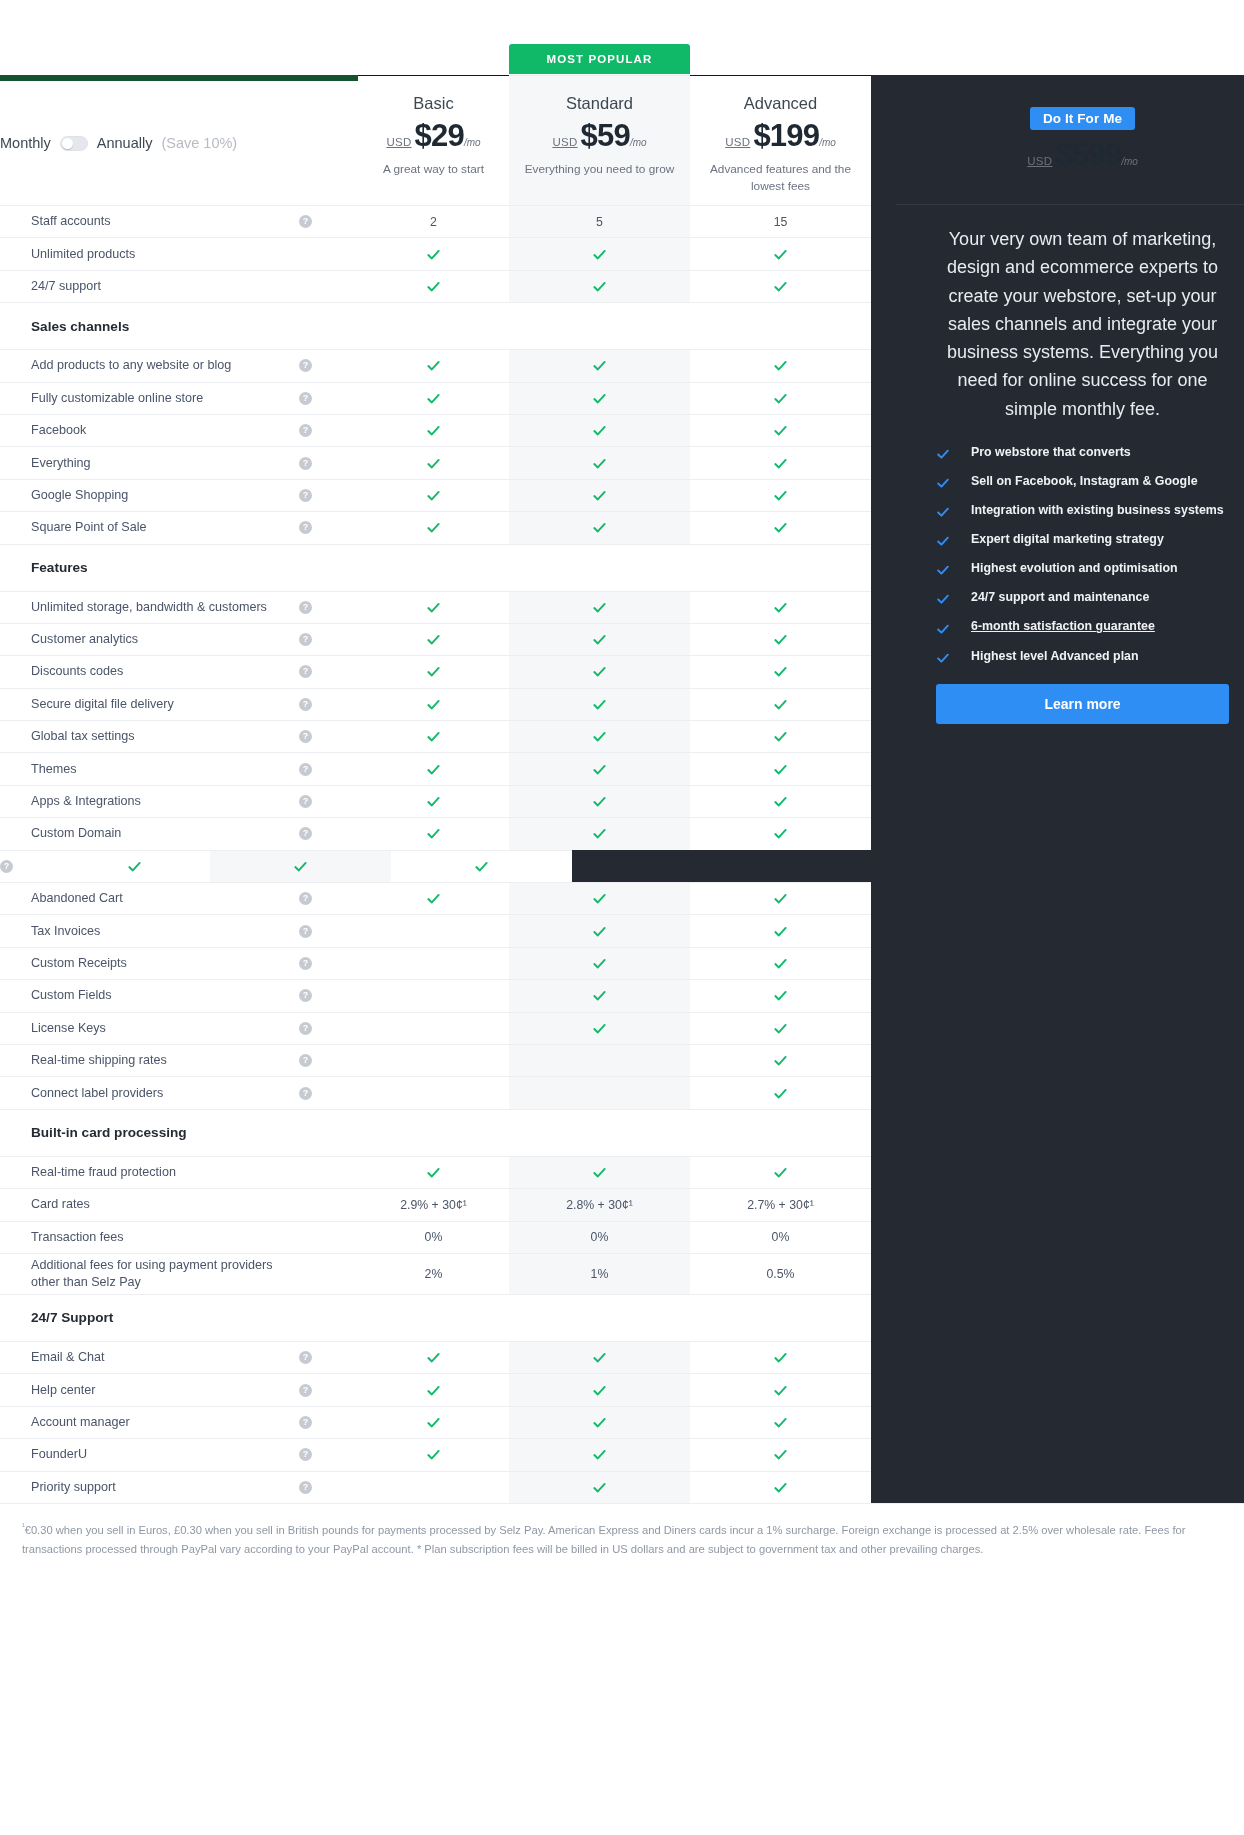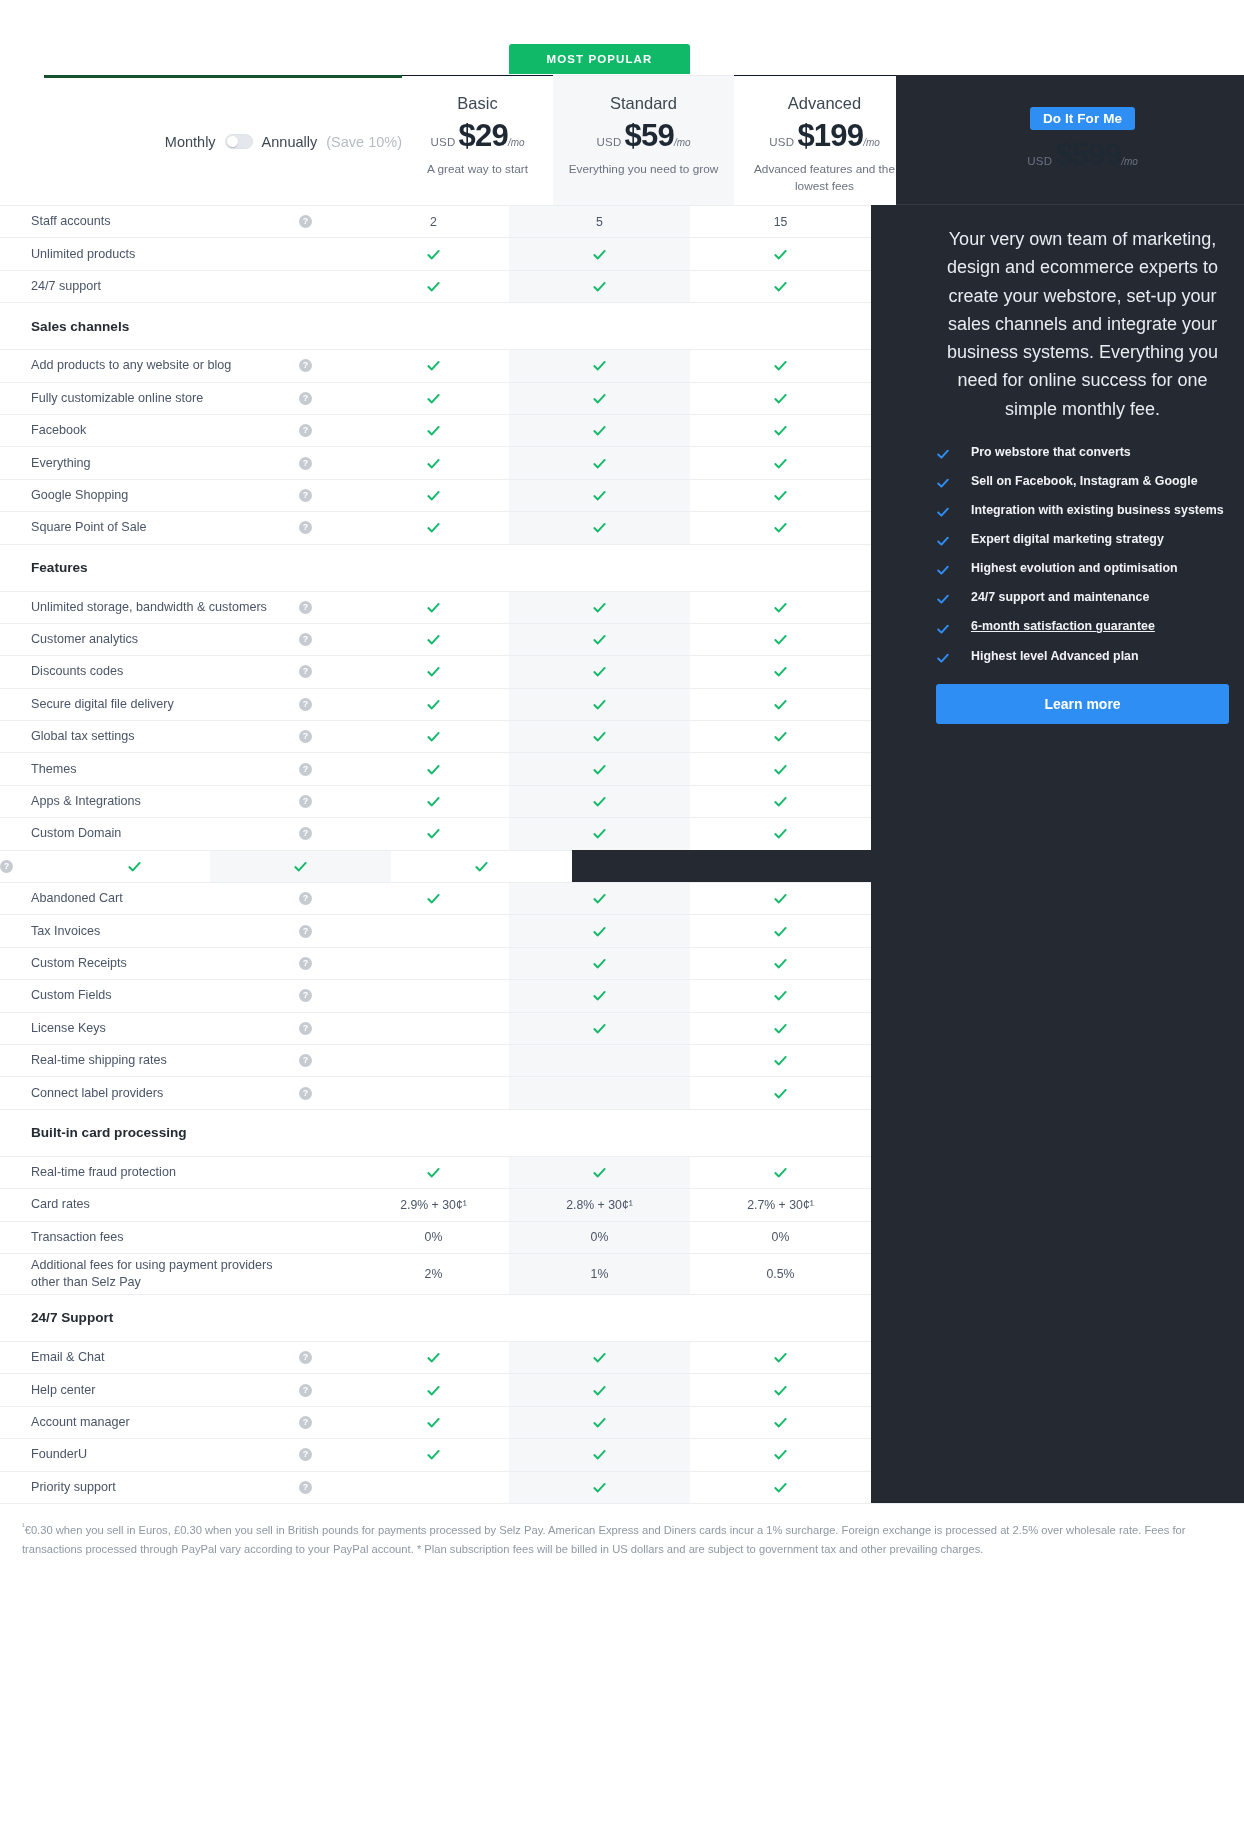--- a/index.html
+++ b/index.html
@@ -45,24 +45,23 @@
   .c-help  { width: 59px;  flex: none; display: flex; align-items: center; justify-content: flex-start; }
   .c-basic { width: 151px; flex: none; display: flex; align-items: center; justify-content: center; }
   .c-std   { width: 181px; flex: none; display: flex; align-items: center; justify-content: center; background: #f6f7f9; }
   .c-adv   { width: 181px; flex: none; display: flex; align-items: center; justify-content: center; }
   .c-dark  { width: 373px; flex: none; background: #252a32; }
 
   
   .hdr { height: 130px; }
   .hdr-left {
     width: 358px; flex: none;
-    display: flex; align-items: center; justify-content: flex-end;
+    display: flex; align-items: center; justify-content: flex-start;
     font-size: 14.5px;
-    border-top: 3px solid #14532d;
-    margin-left: 44px;
+    border-top: 6px solid #14532d;
   }
   .toggle-wrap { display: flex; align-items: center; gap: 9px; }
   .toggle-label { color: #3d4852; font-size: 14.5px; }
   .toggle {
     width: 28px; height: 15px; border-radius: 8px;
     background: #e4e7eb; position: relative; flex: none;
     border: 1px solid #dfe3e8;
   }
   .toggle::after {
     content: ""; position: absolute; left: 1px; top: 1px;
@@ -76,21 +75,21 @@
     display: flex; flex-direction: column;
     align-items: center; justify-content: flex-start;
     padding-top: 18px;
     border-top: 1px solid #0f172a;
   }
   .hdr-col.basic { width: 151px; }
   .hdr-col.std   { width: 181px; background: #f6f7f9; border-top-color: #ededf0; }
   .hdr-col.adv   { width: 181px; }
   .hdr-col .plan-name { font-size: 16.5px; color: #3d4852; margin-bottom: 5px; }
   .price-line { display: flex; align-items: baseline; justify-content: center; }
-  .price-cur { font-size: 11.5px; color: #6b7280; margin-right: 3px; letter-spacing: .3px; }
+  .price-cur { font-size: 11.5px; color: #6b7280; margin-right: 3px; letter-spacing: .3px; text-decoration: underline; }
   .price-amt { font-size: 31px; font-weight: bold; color: #1f2933; letter-spacing: -.8px; }
   .price-per { font-size: 10px; color: #6b7280; font-style: italic; }
   .plan-tag { font-size: 11.8px; color: #6b7280; text-align: center; margin-top: 7px; line-height: 1.42; padding: 0 12px; }
   .dim-btn {
     background: #2f8ef4; color: #fff; font-size: 13.5px; font-weight: bold;
     padding: 4px 13px; border-radius: 3px; border: none; cursor: pointer;
     margin-bottom: 7px; letter-spacing: .1px;
   }
 
   

